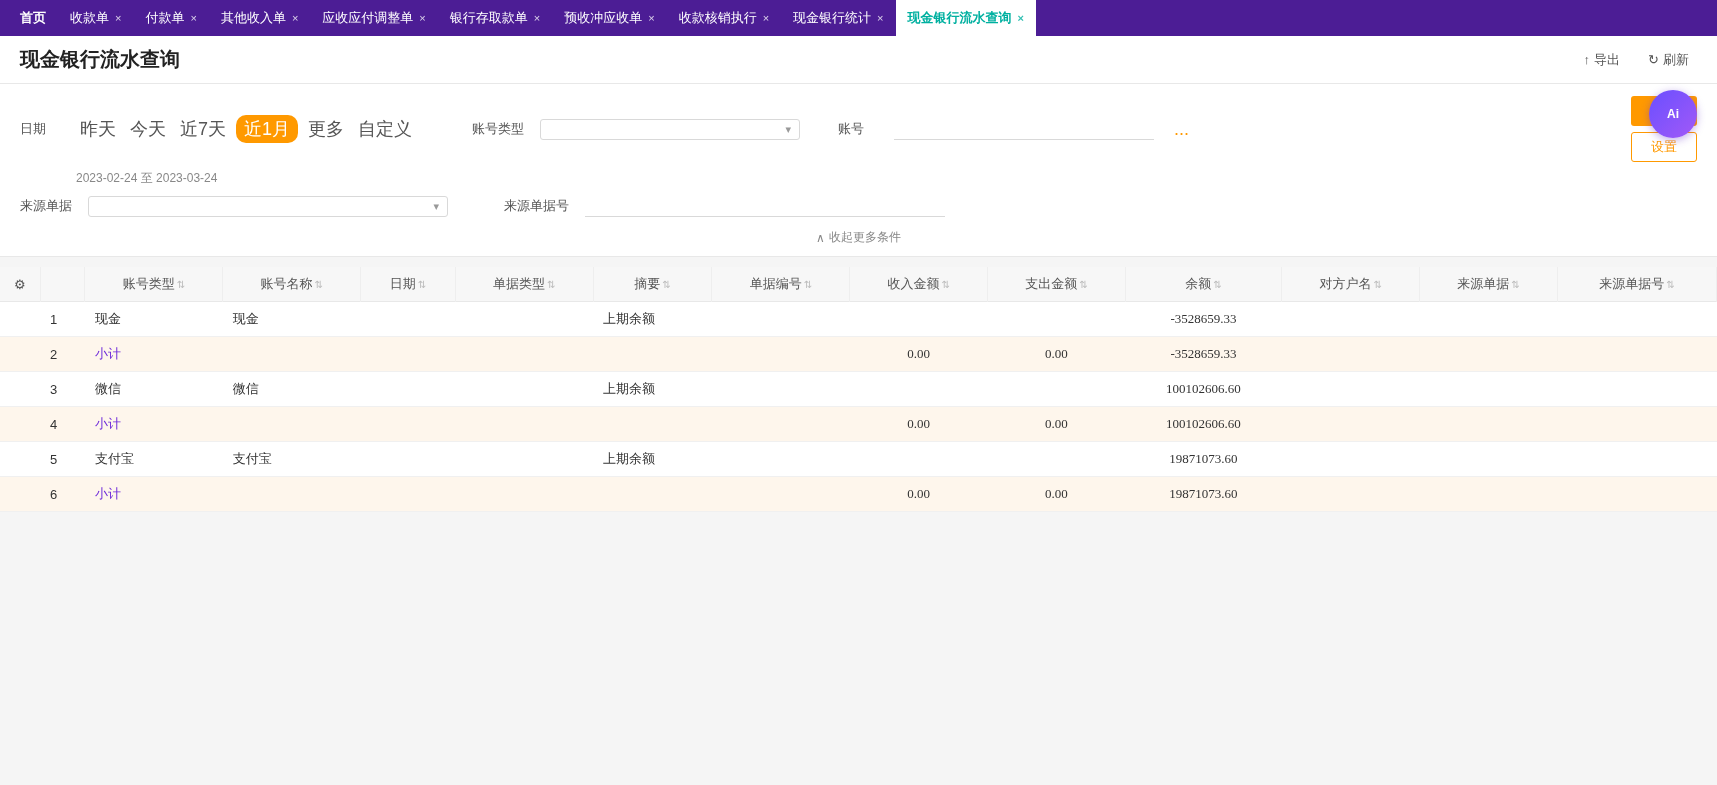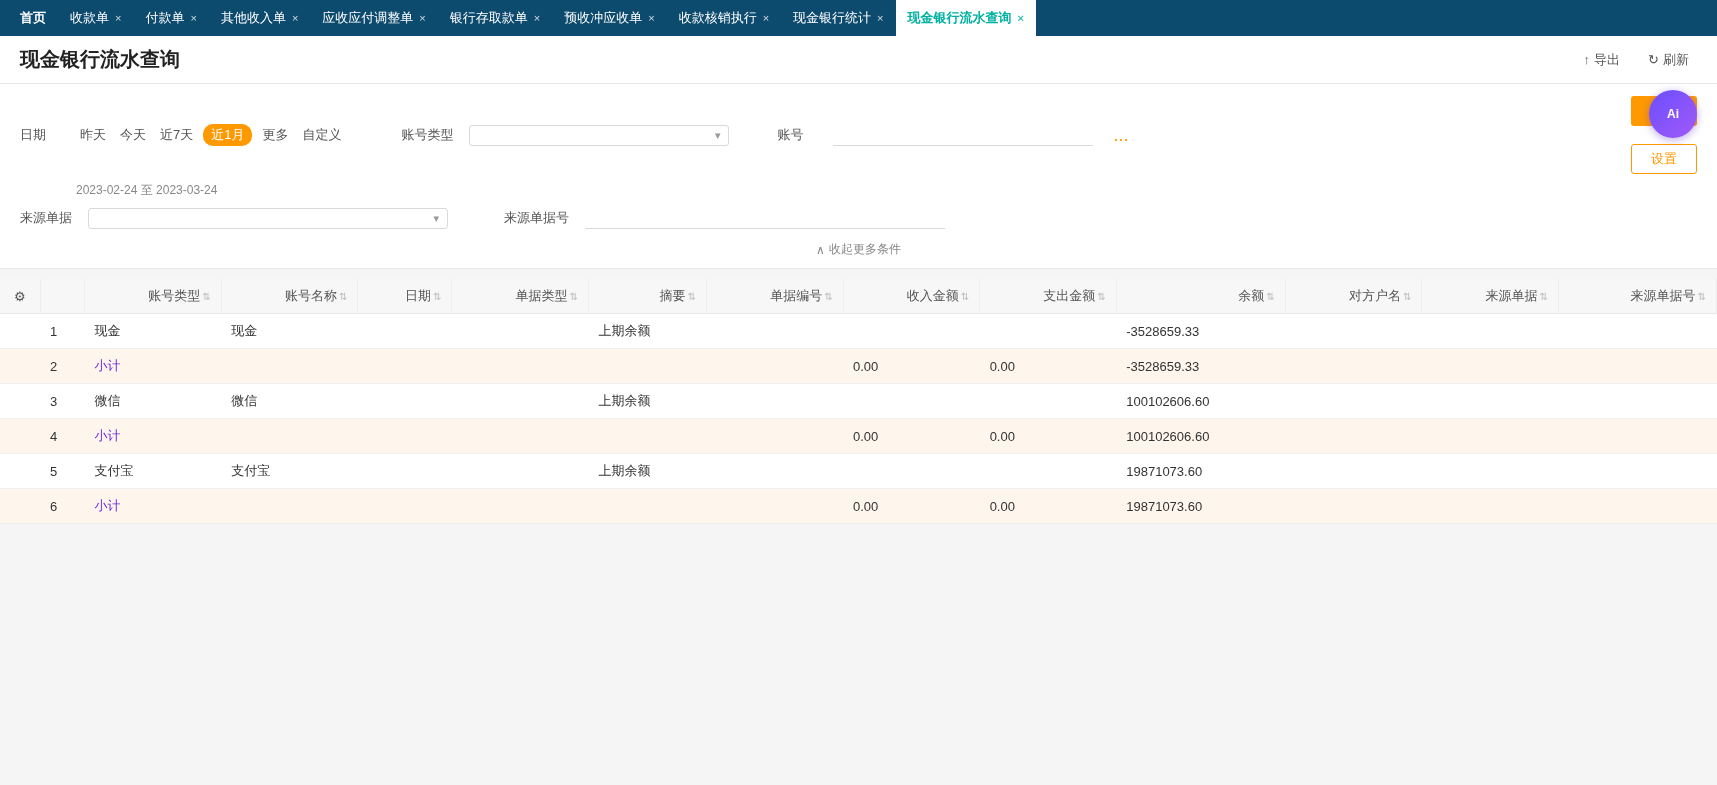--- a/index.html
+++ b/index.html
@@ -1,20 +1,20 @@
 <!DOCTYPE html>
 <html><head>
   <meta charset="utf-8">
   <style>
     * { box-sizing: border-box; margin: 0; padding: 0; }
     body { font-family: 'Microsoft YaHei', Arial, sans-serif; font-size: 13px; background: #f5f5f5; color: #333; }
 
     
     .top-nav {
-      background: #0c4a6e;
+      background: #4c1d95;
       display: flex;
       align-items: flex-end;
       height: 36px;
       padding: 0 8px;
       overflow: hidden;
     }
     .top-nav .nav-item {
       color: #fff;
       padding: 0 12px;
       height: 36px;
@@ -87,21 +87,21 @@
     }
     .filter-date-options {
       display: flex;
       align-items: center;
       gap: 6px;
     }
     .date-opt {
       color: #555;
       cursor: pointer;
       padding: 2px 4px;
-      font-size: 13px;
+      font-size: 18px;
     }
     .date-opt.active {
       background: #f90;
       color: #fff;
       border-radius: 10px;
       padding: 2px 8px;
     }
     .date-range {
       color: #888;
       font-size: 12px;
@@ -151,21 +151,21 @@
       border: 1px solid #f90;
       border-radius: 3px;
       padding: 5px 16px;
       cursor: pointer;
       font-size: 13px;
     }
 
     .btn-group-right {
       display: flex;
       flex-direction: column;
-      gap: 18px;
+      gap: 6px;
       margin-left: auto;
     }
 
     .filter-collapse {
       display: flex;
       justify-content: center;
       align-items: center;
       padding: 4px 0 2px 0;
       cursor: pointer;
       color: #888;
@@ -183,21 +183,21 @@
       width: 100%;
       border-collapse: collapse;
       font-size: 13px;
     }
     thead tr {
       background: #f7f7f7;
       border-bottom: 1px solid #e8e8e8;
     }
     thead th {
       padding: 8px 10px;
-      text-align: right;
+      text-align: center;
       color: #555;
       font-weight: normal;
       border-right: 1px solid #eee;
       white-space: nowrap;
       user-select: none;
       cursor: pointer;
     }
     thead th:first-child { text-align: center; width: 40px; }
     .th-sort { color: #bbb; font-size: 10px; margin-left: 2px; }
     tbody tr {
@@ -206,21 +206,21 @@
     tbody tr.subtotal {
       background: #fef6ec;
     }
     tbody td {
       padding: 8px 10px;
       color: #333;
       white-space: nowrap;
     }
     tbody td:first-child { text-align: center; color: #888; }
     .td-orange { color: #6d28d9; }
-    .td-number { text-align: left; }
+    .td-number { text-align: center; font-family: Liberation Serif, serif; }
 
     
     .gear-th {
       width: 36px;
       text-align: center !important;
     }
 
     
     .ai-badge {
       position: fixed;
@@ -284,21 +284,21 @@
         <span class="date-opt">更多</span>
         <span class="date-opt">自定义</span>
       </div>
 
     <span class="filter-label" style="margin-left:40px;">账号类型</span>
     <div class="filter-select" style="min-width:260px;">
       <span class="placeholder"></span>
       <span class="arrow">▾</span>
     </div>
 
-    <span class="filter-label" style="margin-left:32px;">账号</span>
+    <span class="filter-label" style="margin-left:22px;">账号</span>
     <input class="filter-input" style="min-width: 260px;">
     <span class="account-dots">...</span>
 
     <div class="btn-group-right">
       <button class="query-btn">查询</button>
       <button class="setting-btn">设置</button>
     </div>
   </div>
 
   <div class="filter-row" style="margin-top:4px;">

